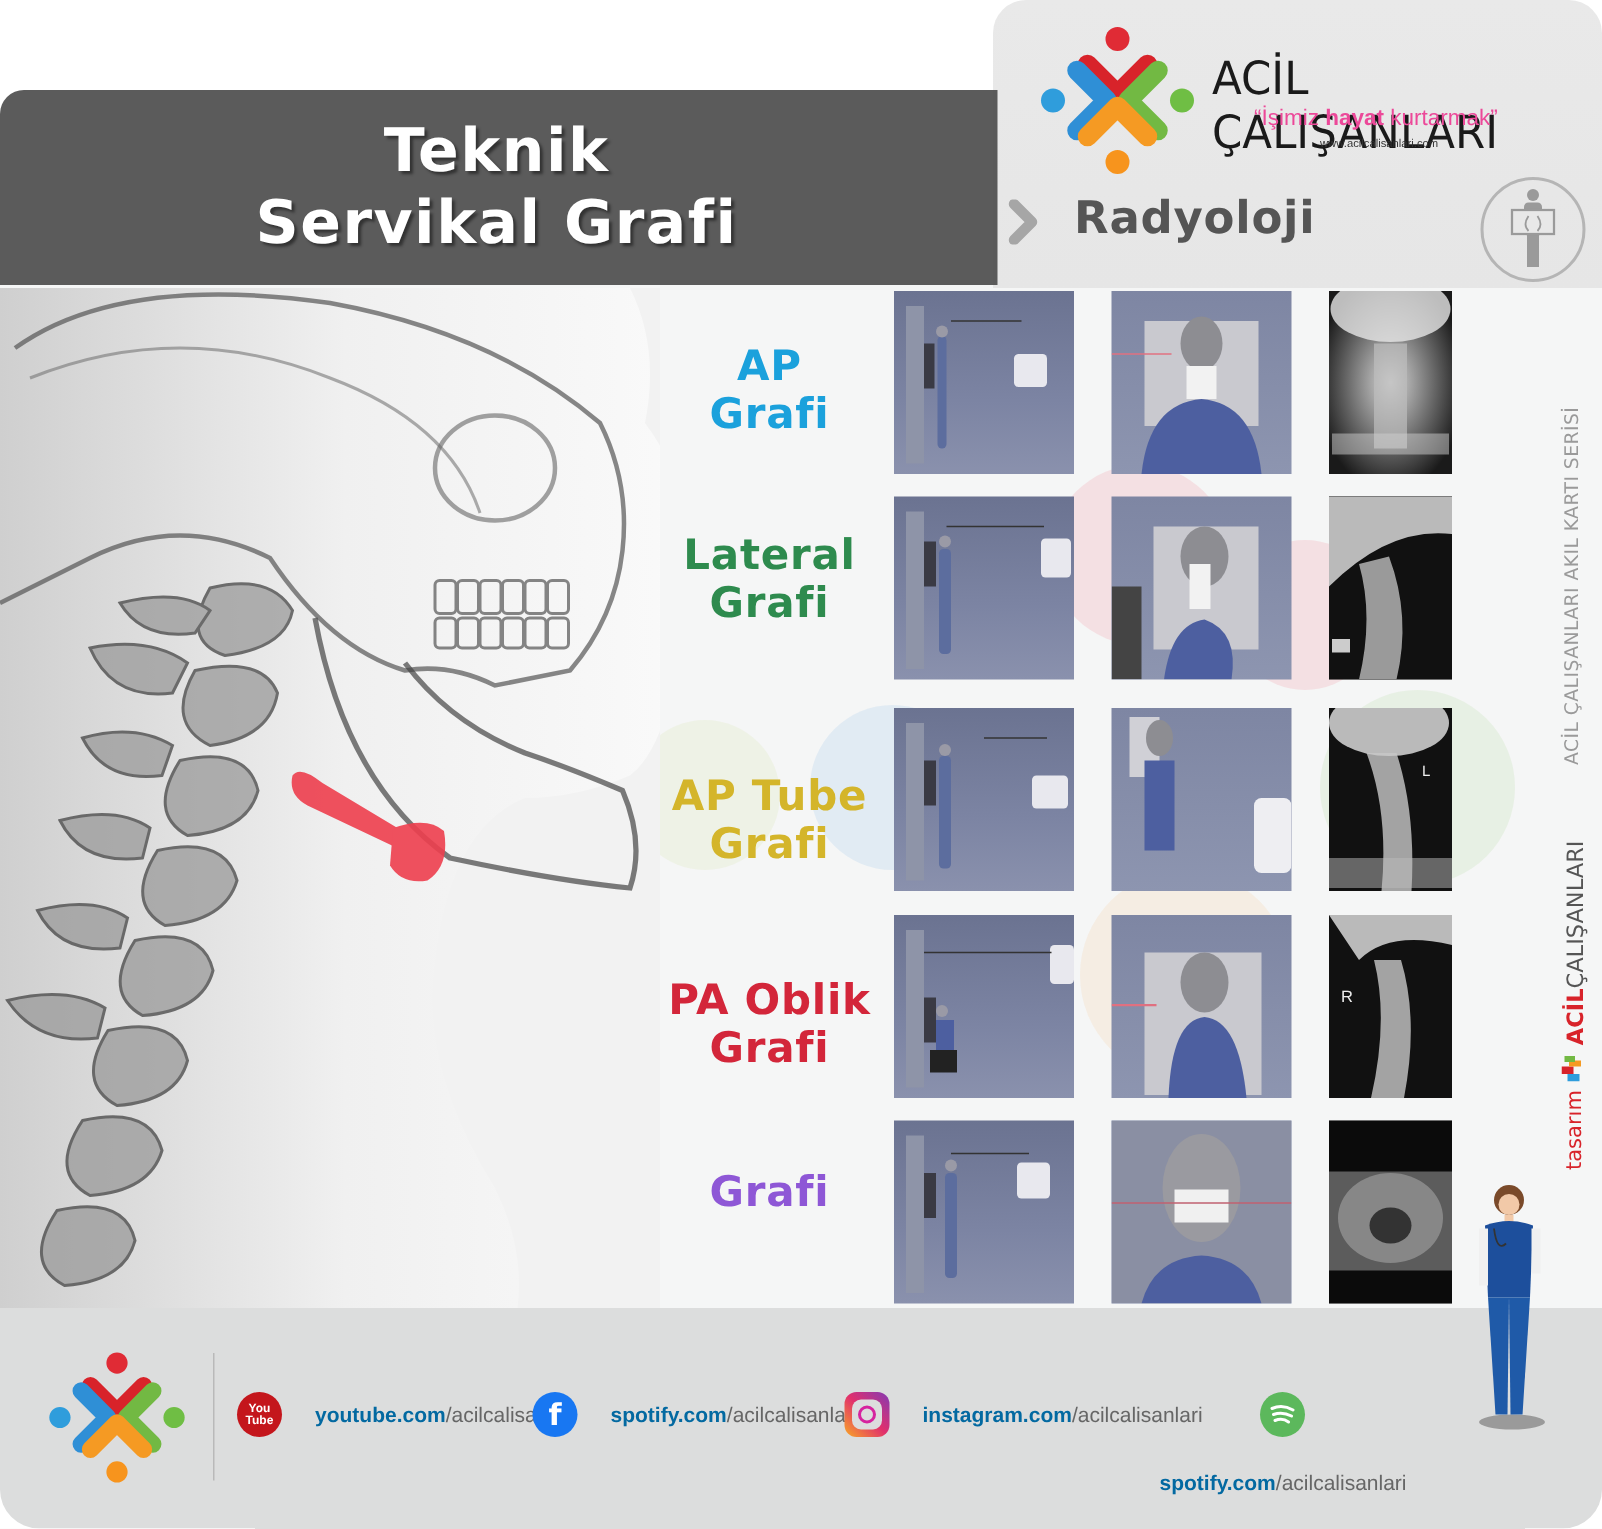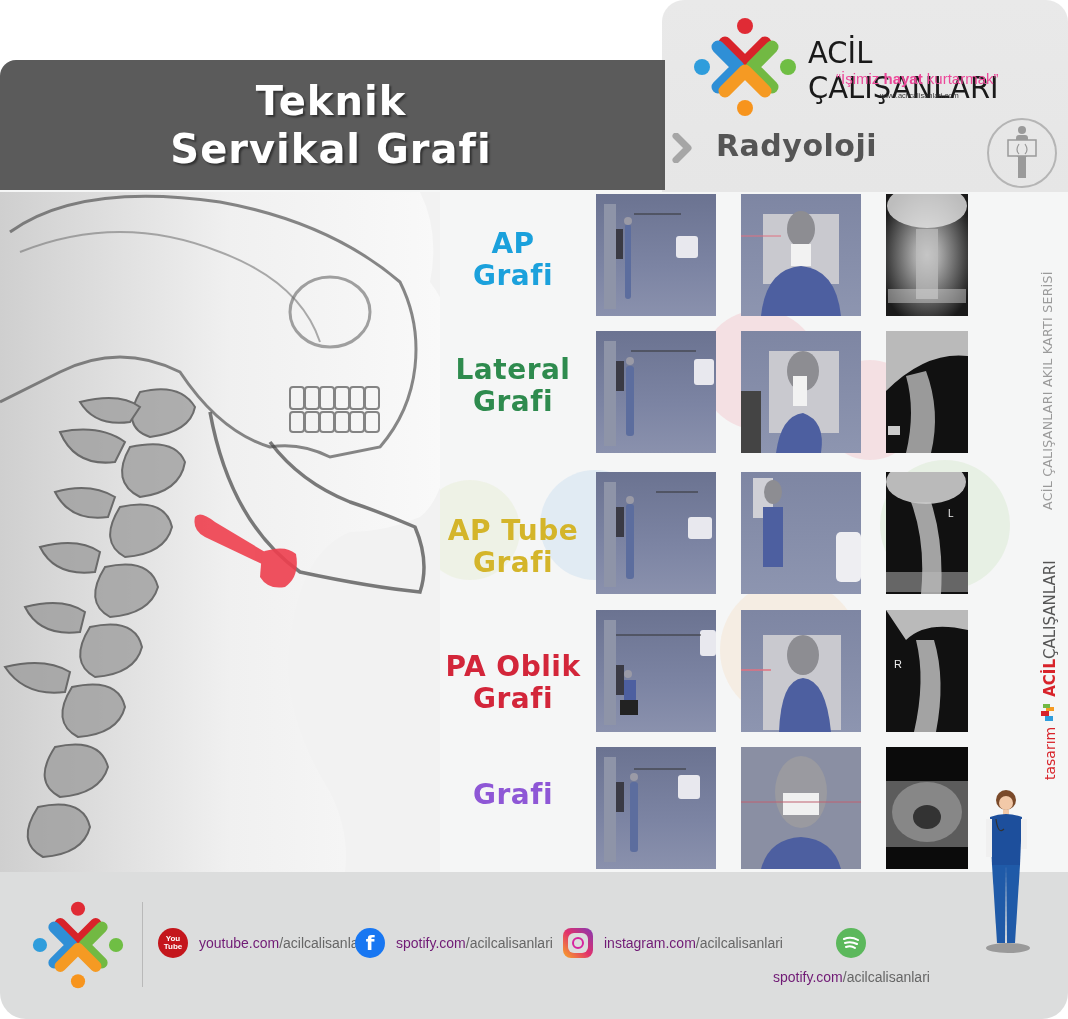--- a/index.html
+++ b/index.html
@@ -83,23 +83,23 @@
   .vert-design .t1 { color: #d8232a; font-size: 14px; }
   .vert-design .t2 { color: #d8232a; font-size: 15px; font-weight: bold; }
   .vert-design .t3 { color: #555; font-size: 15px; }
 
   
   .footer {
     position: absolute; left: 0; top: 872px; width: 1068px; height: 147px;
     background: #dcdddd; border-radius: 0 0 26px 26px;
   }
   .footer .divider { position: absolute; left: 142px; top: 30px; width: 1px; height: 85px; background: #b9b9b9; }
-  .social { position: absolute; top: 56px; display: flex; align-items: center; gap: 11px; font-size: 14px; color: #555; white-space: nowrap; }
+  .social { position: absolute; top: 56px; display: flex; align-items: center; gap: 22px; font-size: 14px; color: #555; white-space: nowrap; }
   .social .ico { width: 30px; height: 30px; border-radius: 50%; display: flex; align-items: center; justify-content: center; color: #fff; font-weight: bold; }
-  .social .domain { font-weight: normal; color: #701a75; }
+  .social .domain { font-weight: bold; color: #0369a1; }
   .social .handle { color: #666; }
 
   .nurse { position: absolute; left: 978px; top: 785px; width: 60px; height: 170px; }
 </style>
 </head>
 <body>
 
 <div class="canvas">
 
   <div class="main-area">

